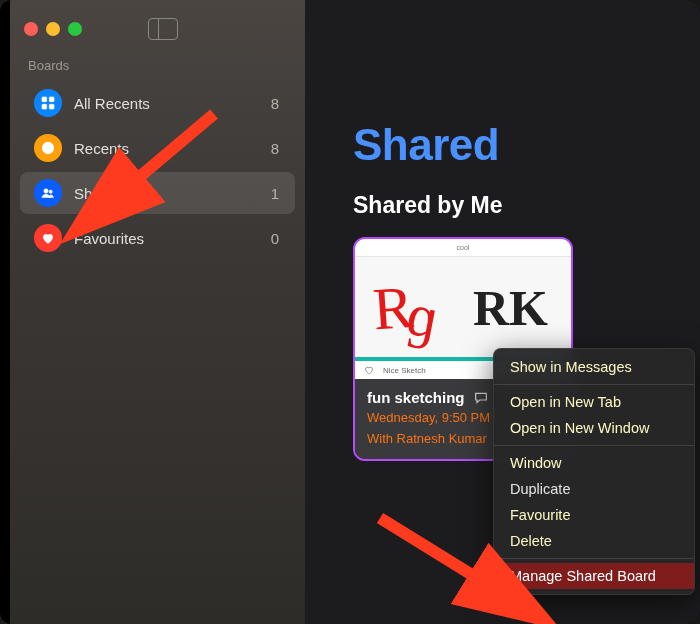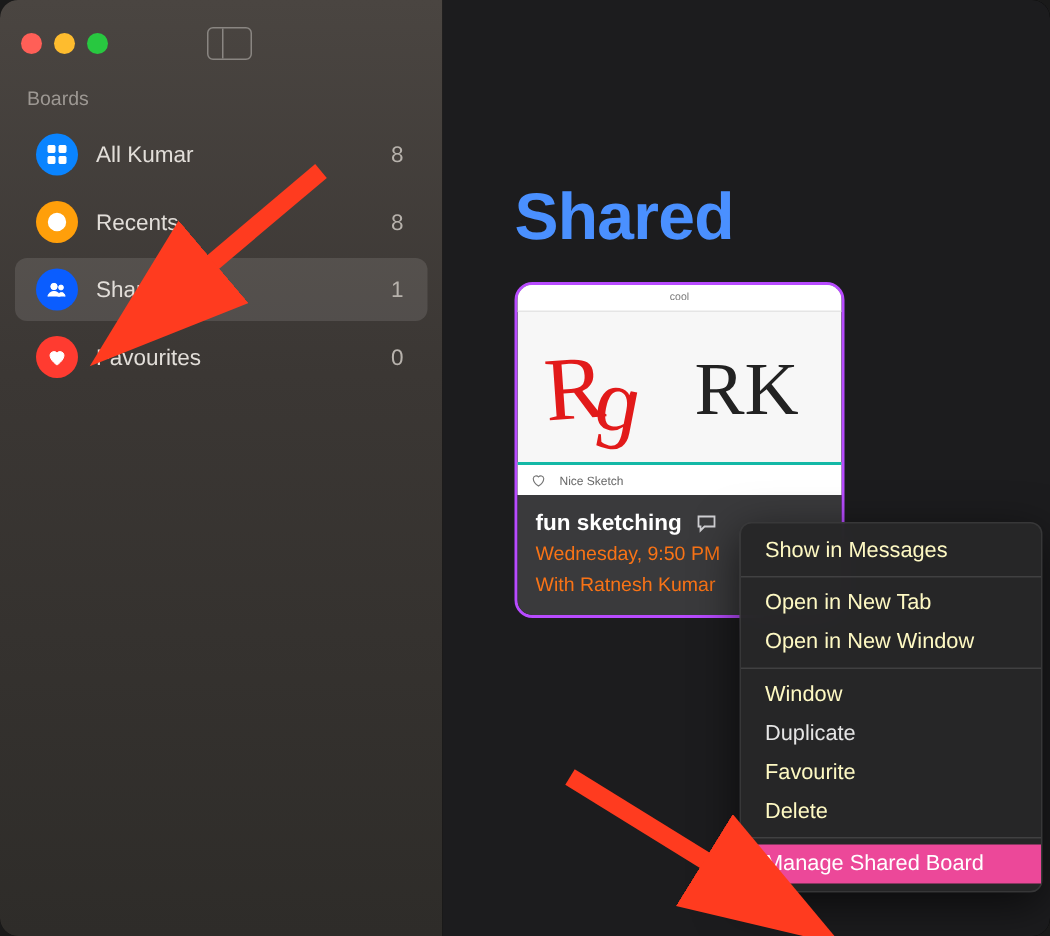--- a/index.html
+++ b/index.html
@@ -20,20 +20,21 @@
     display: flex;
   }
   
   .sidebar {
     width: 295px;
     height: 100%;
     background: linear-gradient(180deg, #4a4541 0%, #3b3734 40%, #2e2c29 100%);
     padding-top: 10px;
     color: #c9c5c2;
     flex-shrink: 0;
+    margin-left: 10px;
   }
   .titlebar {
     display: flex;
     align-items: center;
     gap: 8px;
     padding: 8px 14px 14px 14px;
   }
   .traffic { display: flex; gap: 8px; }
   .traffic span {
     width: 14px; height: 14px; border-radius: 50%; display: block;
@@ -121,24 +122,24 @@
     background: #fff;
     border-bottom:1px solid #e5e5e5;
     font-size:7px; color:#777; text-align:center; line-height:18px;
   }
   .sketch {
     position:absolute;
     font-family: "Brush Script MT","Segoe Script",cursive;
   }
   .sketch.red { color:#e21a1a; font-size:60px; left:18px; top:34px; transform:rotate(-4deg);}
   .sketch.red .tail { display:inline-block; transform:translate(-6px,10px) rotate(15deg);}
-  .sketch.black { color:#222; font-size:50px; left:118px; top:40px; font-weight:400; font-family:"Bradley Hand","Segoe Script",cursive;}
+  .sketch.black { color:#222; font-size:50px; left:118px; top:40px; font-weight:700; font-family:"Bradley Hand","Segoe Script",cursive;}
   .canvas-footer {
     position:absolute; left:0; right:0; bottom:0;
-    height:22px; background:#fff; border-top:2px solid #14b8a6;
+    height:22px; background:#fff; border-top:4px solid #14b8a6;
     display:flex; align-items:center; gap:8px; padding:0 8px;
     font-size:8px; color:#666;
   }
   .canvas-footer .heart {
     width:12px;height:12px; stroke:#777; fill:none; stroke-width:1.5;
   }
   .card-info {
     background:#3a3a3c;
     padding:10px 12px 12px;
   }
@@ -164,21 +165,21 @@
     backdrop-filter: blur(10px);
   }
   .ctx-item {
     padding:5px 16px;
     font-size:14.5px;
     color:#fef9c3;
     cursor:default;
   }
   .ctx-item.disabled { color:#e5e5e5; }
   .ctx-item.hl {
-    background:#ec4899; color:#fff;
+    background:#7f1d1d; color:#fff;
   }
   .ctx-sep {
     height:1px; background:rgba(255,255,255,0.12);
     margin:4px 0;
   }
   
   .arrow { position:absolute; pointer-events:none; }
   .arrow svg { overflow:visible; }
 </style>
 </head>
@@ -201,21 +202,21 @@
 
     <div class="sb-item">
       <span class="sb-icon ic-all">
         <svg viewBox="0 0 24 24">
             <rect x="3" y="3" width="7" height="7" rx="1"></rect>
             <rect x="14" y="3" width="7" height="7" rx="1"></rect>
             <rect x="3" y="14" width="7" height="7" rx="1"></rect>
             <rect x="14" y="14" width="7" height="7" rx="1"></rect>
           </svg>
       </span>
-      <span>All Kumar</span>
+      <span>All Recents</span>
       <span class="count">8</span>
     </div>
 
     <div class="sb-item">
       <span class="sb-icon ic-recent">
         <svg viewBox="0 0 24 24" fill="none" stroke-width="2.4">
             <circle cx="12" cy="12" r="8"></circle>
             <path d="M12 7v5l3 2"></path>
           </svg>
       </span>
@@ -242,20 +243,21 @@
             <path d="M12 20s-7-4.5-7-10a4 4 0 0 1 7-2 4 4 0 0 1 7 2c0 5.5-7 10-7 10z"></path>
           </svg>
       </span>
       <span>Favourites</span>
       <span class="count">0</span>
     </div>
   </div>
 
   <div class="main">
     <h1>Shared</h1>
+    <h2>Shared by Me</h2>
 
     <div class="card">
       <div class="card-canvas">
         <div class="canvas-topbar">cool</div>
         <div class="sketch red">R<span class="tail">ɡ</span></div>
         <div class="sketch black">RK</div>
         <div class="canvas-footer">
           <svg class="heart" viewBox="0 0 24 24">
               <path d="M12 20s-7-4.5-7-10a4 4 0 0 1 7-2 4 4 0 0 1 7 2c0 5.5-7 10-7 10z"></path>
             </svg>

